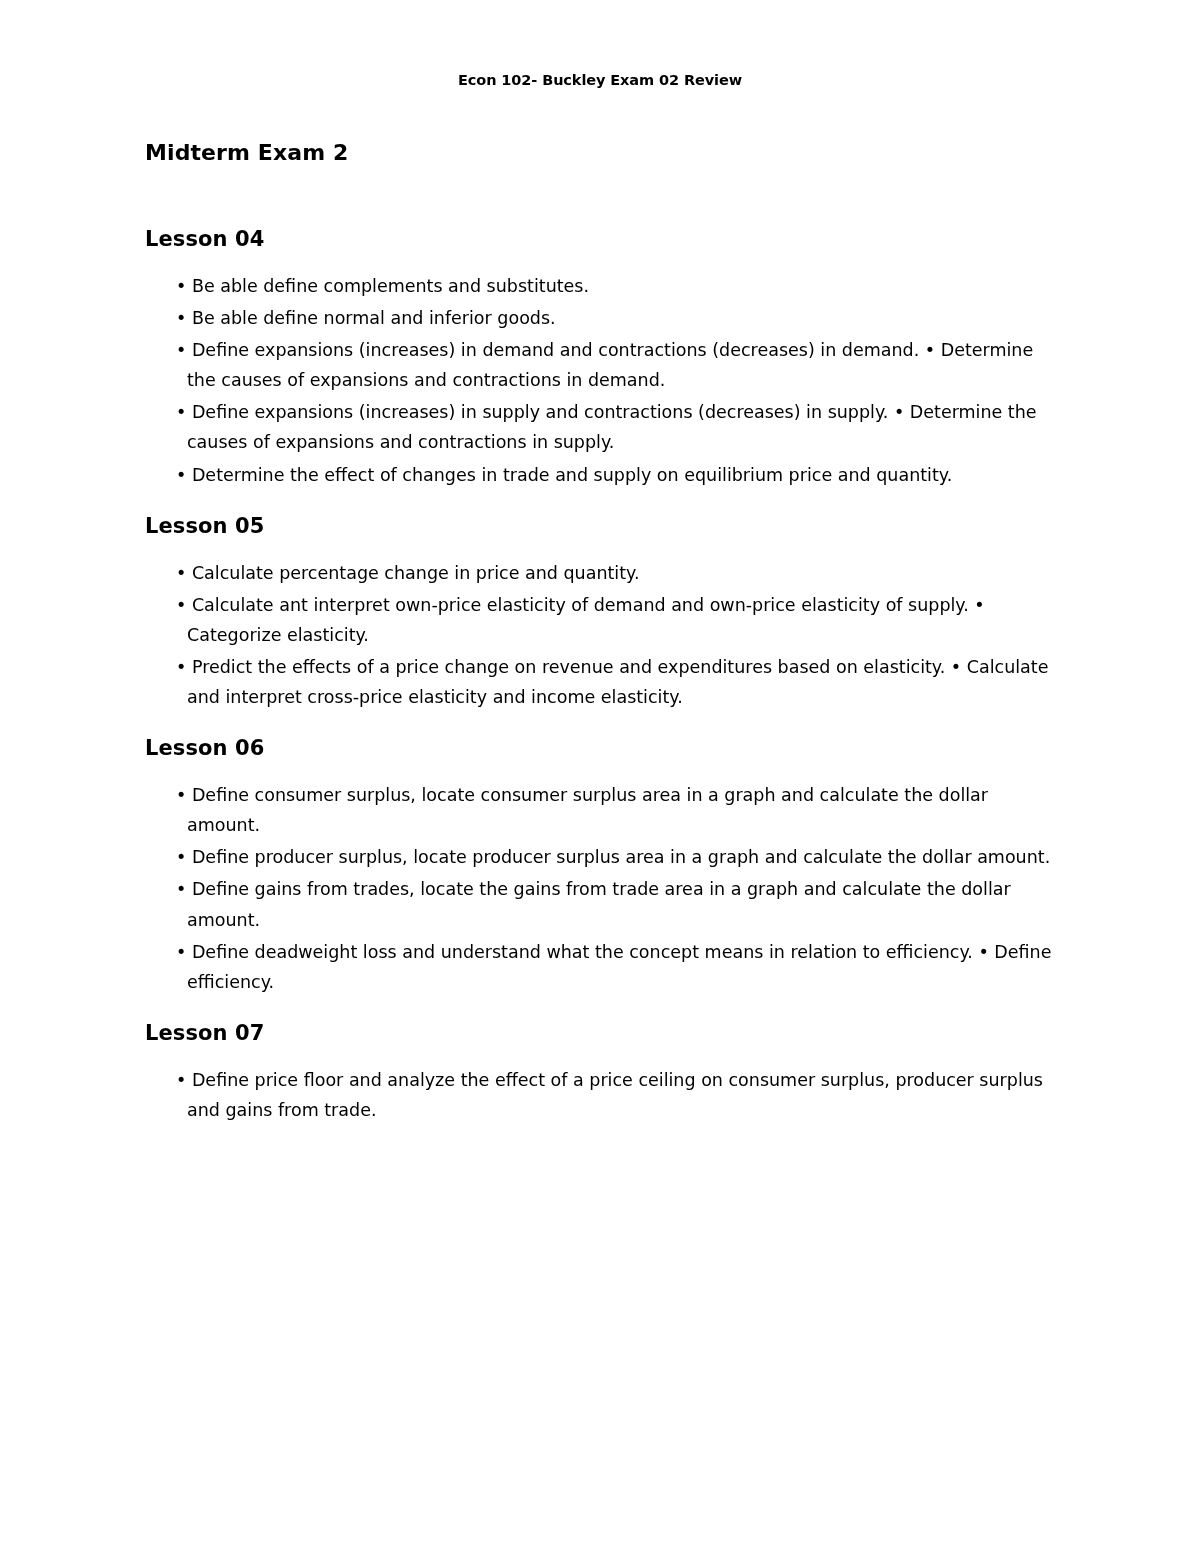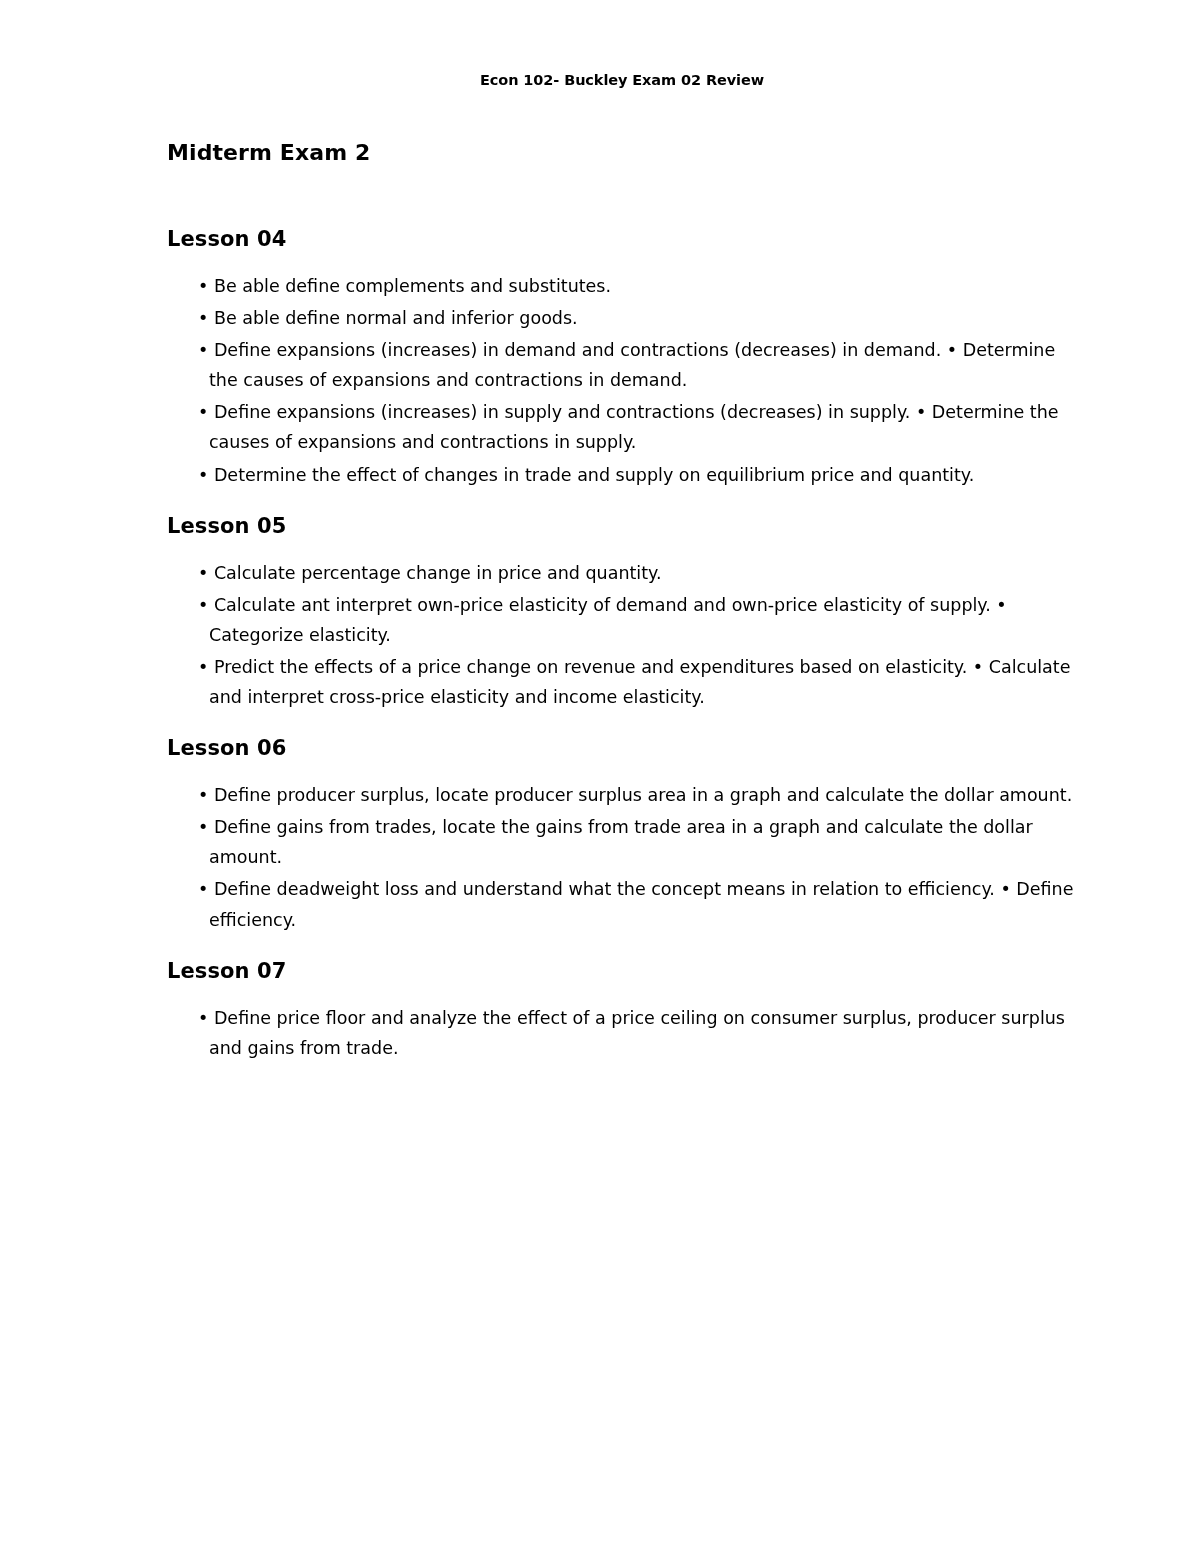--- a/index.html
+++ b/index.html
@@ -13,21 +13,20 @@
     font-family: "DejaVu Sans", sans-serif;
     color: #000000;
     position: relative;
     overflow: hidden;
   }
   .page {
     width: 1160px;
     height: 1553px;
     position: relative;
     box-sizing: border-box;
-    margin-left: 22px;
   }
   .running-head {
     position: absolute;
     top: 72px;
     left: 0;
     width: 1200px;
     text-align: center;
     font-size: 14.5px;
     font-weight: bold;
     letter-spacing: -0.1px;
@@ -120,20 +119,21 @@
       <li>• Calculate percentage change in price and quantity.</li>
       <li>• Calculate ant interpret own-price elasticity of demand and own-price elasticity of supply. • Categorize elasticity.</li>
       <li>• Predict the effects of a price change on revenue and expenditures based on elasticity. • Calculate and interpret cross-price elasticity and income elasticity.</li>
     </ul>
 
     <div class="gap-mid"></div>
 
     <h2 class="lesson-title">Lesson 06</h2>
 
     <ul class="bullet-list lesson-block">
+      <li class="hang-indent">• Define consumer surplus, locate consumer surplus area in a graph and calculate the dollar amount.</li>
       <li class="hang-indent">• Define producer surplus, locate producer surplus area in a graph and calculate the dollar amount.</li>
       <li class="hang-indent">• Define gains from trades, locate the gains from trade area in a graph and calculate the dollar amount.</li>
       <li>• Define deadweight loss and understand what the concept means in relation to efficiency. • Define efficiency.</li>
     </ul>
 
     <div class="gap-mid"></div>
 
     <h2 class="lesson-title">Lesson 07</h2>
 
     <ul class="bullet-list lesson-block">

